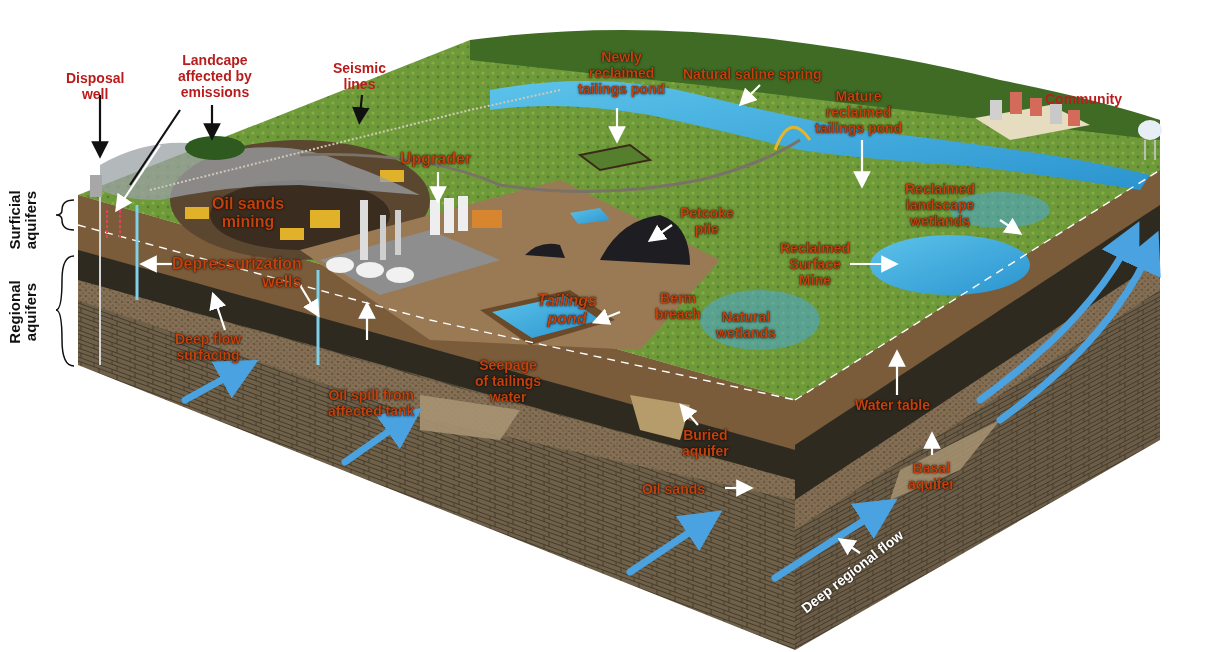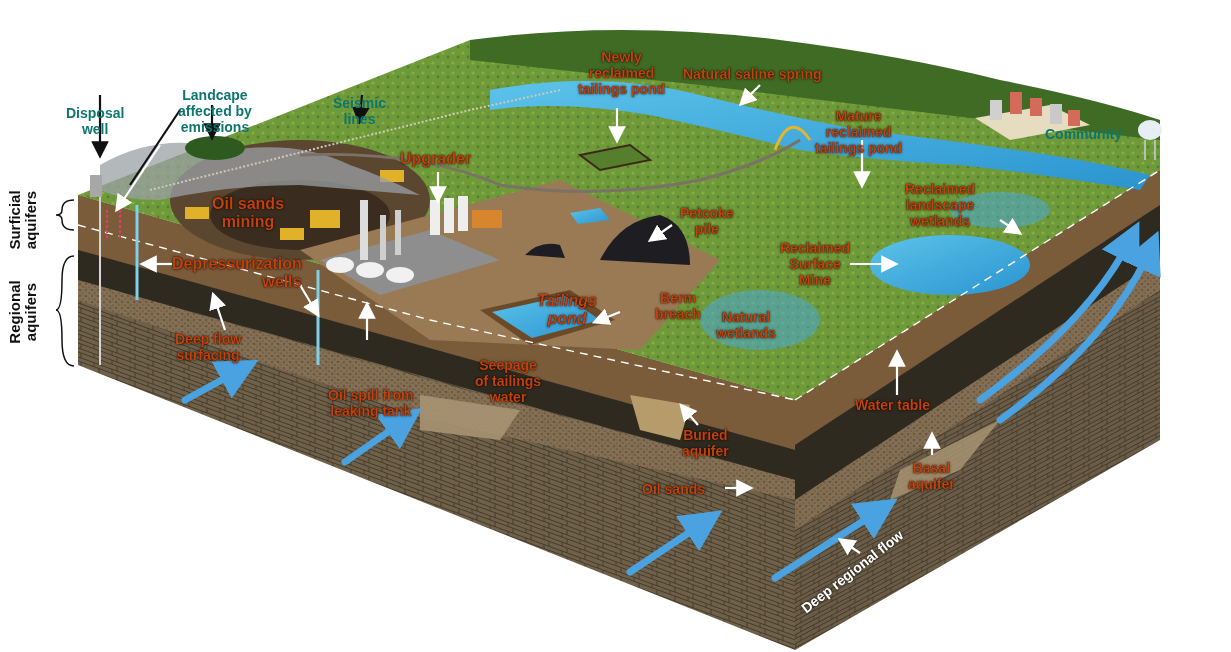--- a/index.html
+++ b/index.html
@@ -1,21 +1,21 @@
 <!DOCTYPE html>
 <html><head>
 <meta charset="utf-8">
 <style>
   html, body { margin:0; padding:0; background:#ffffff; }
   body { width:1231px; height:652px; position:relative; overflow:hidden;
          font-family:"Liberation Sans", sans-serif; }
   #scene { position:absolute; left:0; top:0; width:1231px; height:652px; }
   .lbl { position:absolute; font-weight:bold; font-size:14px; line-height:16px;
          text-align:center; white-space:nowrap; }
-  .lbl.dark { color:#0f766e;margin-top:35px; }
+  .lbl.dark { color:#b91c1c; }
   .lbl.light { color:#c2410c; text-shadow:0 0 3px rgba(0,0,0,0.75), 0 0 1px rgba(0,0,0,0.9); }
   .lbl.big { font-size:16px; line-height:18px; }
   .vert { position:absolute; font-weight:bold; font-size:15px; line-height:16px; color:#111111;
           transform:rotate(-90deg); transform-origin:center center; text-align:center; white-space:nowrap; }
   .rot { position:absolute; font-weight:bold; font-size:14px; color:#ffffff;
          text-shadow:0 0 3px rgba(0,0,0,0.8); transform:rotate(-38deg); transform-origin:left bottom; white-space:nowrap; }
 </style>
 </head>
 <body>
 
@@ -219,21 +219,21 @@
     <div>lines</div>
 </div>
 <div class="lbl light" style="left:578px; top:49px;">
   <div>Newly</div>
     <div>reclaimed</div>
     <div>tailings pond</div>
 </div>
 <div class="lbl light" style="left:683px; top:66px;">
   <div>Natural saline spring</div>
 </div>
-<div class="lbl light" style="left:815px; top:88px;margin-top:20px;">
+<div class="lbl light" style="left:815px; top:88px;">
   <div>Mature</div>
     <div>reclaimed</div>
     <div>tailings pond</div>
 </div>
 <div class="lbl dark" style="left:1045px; top:91px;">
   <div>Community</div>
 </div>
 <div class="lbl light big" style="left:400px; top:150px;">
   <div>Upgrader</div>
 </div>
@@ -270,21 +270,21 @@
 <div class="lbl light" style="left:716px; top:309px;">
   <div>Natural</div>
     <div>wetlands</div>
 </div>
 <div class="lbl light" style="left:175px; top:331px;">
   <div>Deep flow</div>
     <div>surfacing</div>
 </div>
 <div class="lbl light" style="left:328px; top:344px;margin-top:43px;">
   <div>Oil spill from</div>
-    <div>leaking tank</div>
+    <div>affected tank</div>
 </div>
 <div class="lbl light" style="left:475px; top:357px;">
   <div>Seepage</div>
     <div>of tailings</div>
     <div>water</div>
 </div>
 <div class="lbl light" style="left:855px; top:397px;text-align:right;">
   <div>Water table</div>
 </div>
 <div class="lbl light" style="left:682px; top:427px;">

